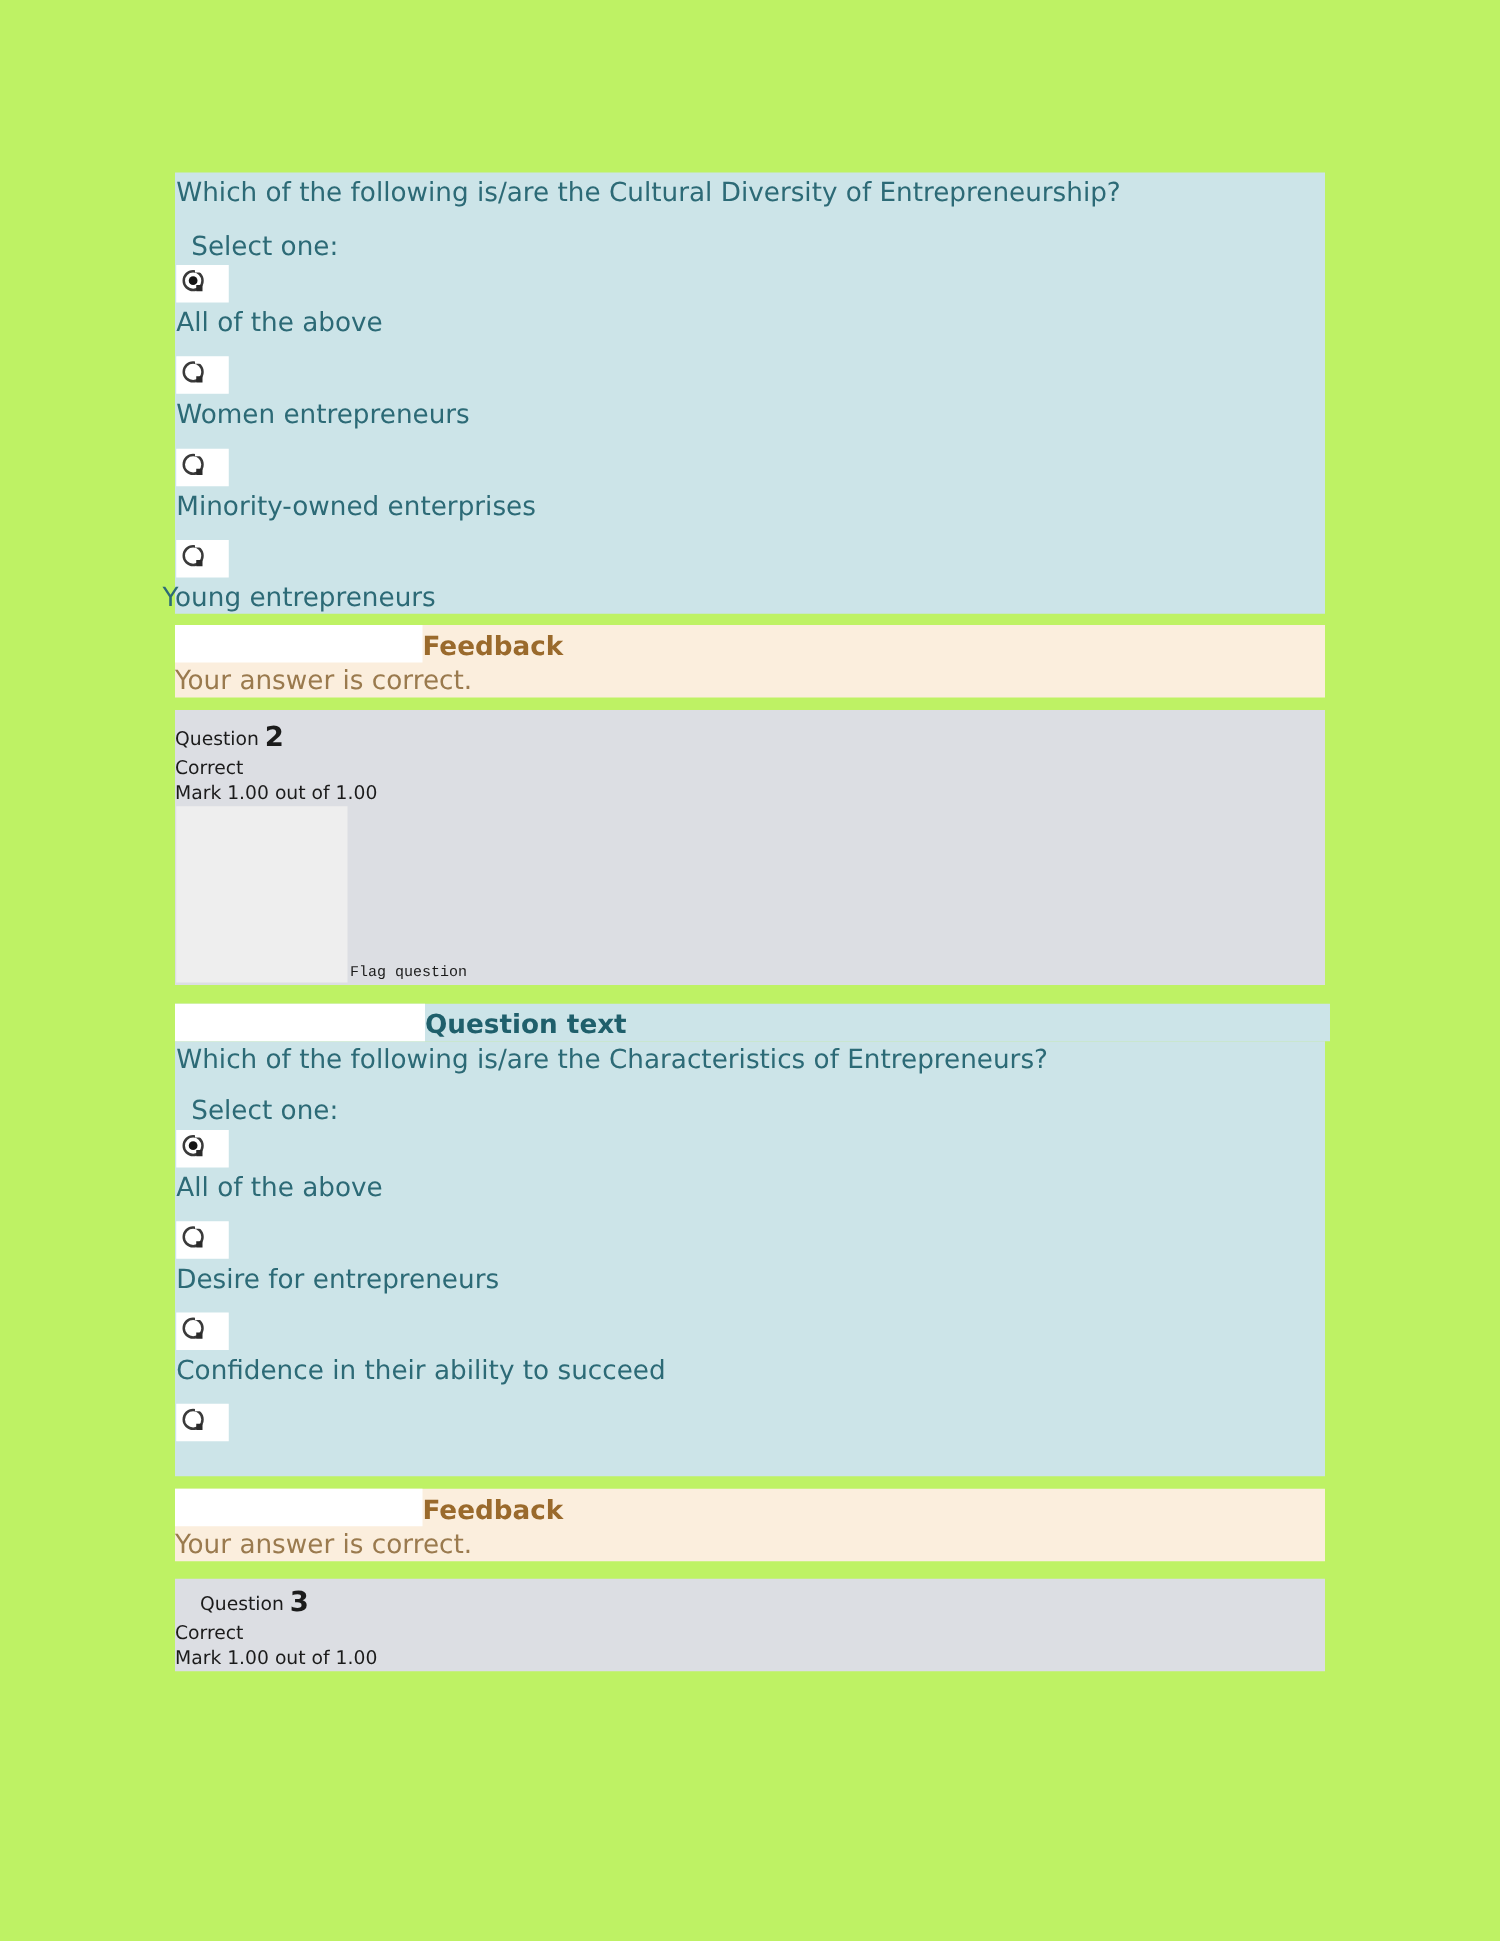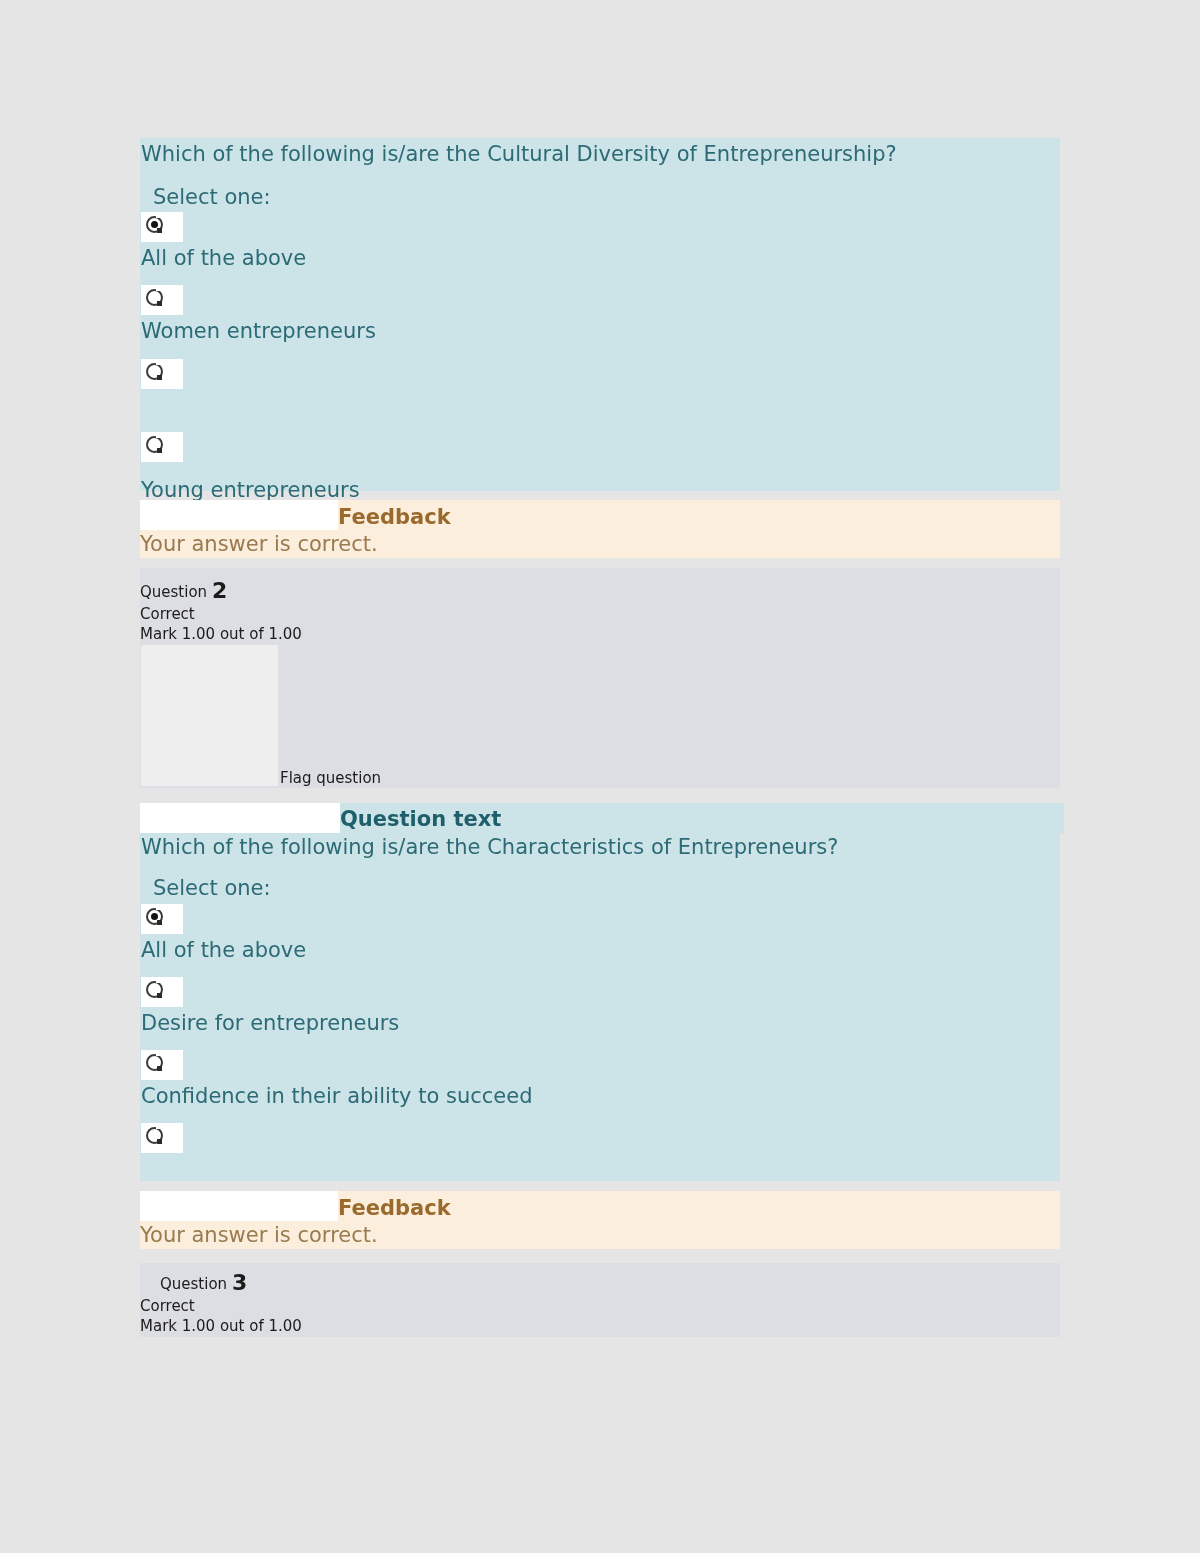--- a/index.html
+++ b/index.html
@@ -15,21 +15,21 @@
     font-family: "DejaVu Sans", sans-serif;
     overflow: hidden;
   }
 
   .page {
     position: absolute;
     left: 0;
     top: 0;
     width: 1200px;
     height: 1553px;
-    background: #e5e5e5;
+    background: #bef264;
   }
 
   
   .qblock {
     position: absolute;
     left: 140px;
     background: #cce4e8;
   }
   .fbblock {
     position: absolute;
@@ -87,23 +87,24 @@
     line-height: 21px;
     white-space: nowrap;
   }
   .meta .qnum {
     font-size: 22px;
     font-weight: bold;
     vertical-align: -1px;
   }
   .flagtext {
     color: #1b1b1b;
-    font-size: 15px;
+    font-size: 12px;
     line-height: 20px;
     white-space: nowrap;
+    font-family: Liberation Mono, monospace;
   }
 
   
   .radio-cell {
     position: absolute;
     background: #ffffff;
     width: 42px;
     height: 30px;
   }
   .radio-glyph {
@@ -171,26 +172,27 @@
   <div class="radio-cell" style="left:141px; top:285px;">
     <span class="radio-glyph"></span>
     <span class="radio-nub"></span>
   </div>
   <div class="opttext" style="position:absolute; left:141px; top:318px;">Women entrepreneurs</div>
 
   <div class="radio-cell" style="left:141px; top:359px;">
     <span class="radio-glyph"></span>
     <span class="radio-nub"></span>
   </div>
+  <div class="opttext" style="position:absolute; left:141px; top:392px;">Minority-owned enterprises</div>
 
   <div class="radio-cell" style="left:141px; top:432px;">
     <span class="radio-glyph"></span>
     <span class="radio-nub"></span>
   </div>
-  <div class="opttext" style="position:absolute; left:141px; top:465px;margin-top:12px;">Young entrepreneurs</div>
+  <div class="opttext" style="position:absolute; left:130px; top:465px;">Young entrepreneurs</div>
 
   <div class="fbblock" style="top:500px; left:140px; width:920px; height:58px;"></div>
 
   <div class="white-notch" style="left:140px; top:500px; width:198px; height:30px;"></div>
   <div class="hdr-feedback" style="position:absolute; left:338px; top:504px;">Feedback</div>
   <div class="fbtext" style="position:absolute; left:140px; top:531px;">Your answer is correct.</div>
 
   <div class="grayblock" style="top:568px; left:140px; width:920px; height:220px;"></div>
   <div style="position:absolute; left:141px; top:645px; width:137px; height:141px; background:#eeeeee;"></div>
 

